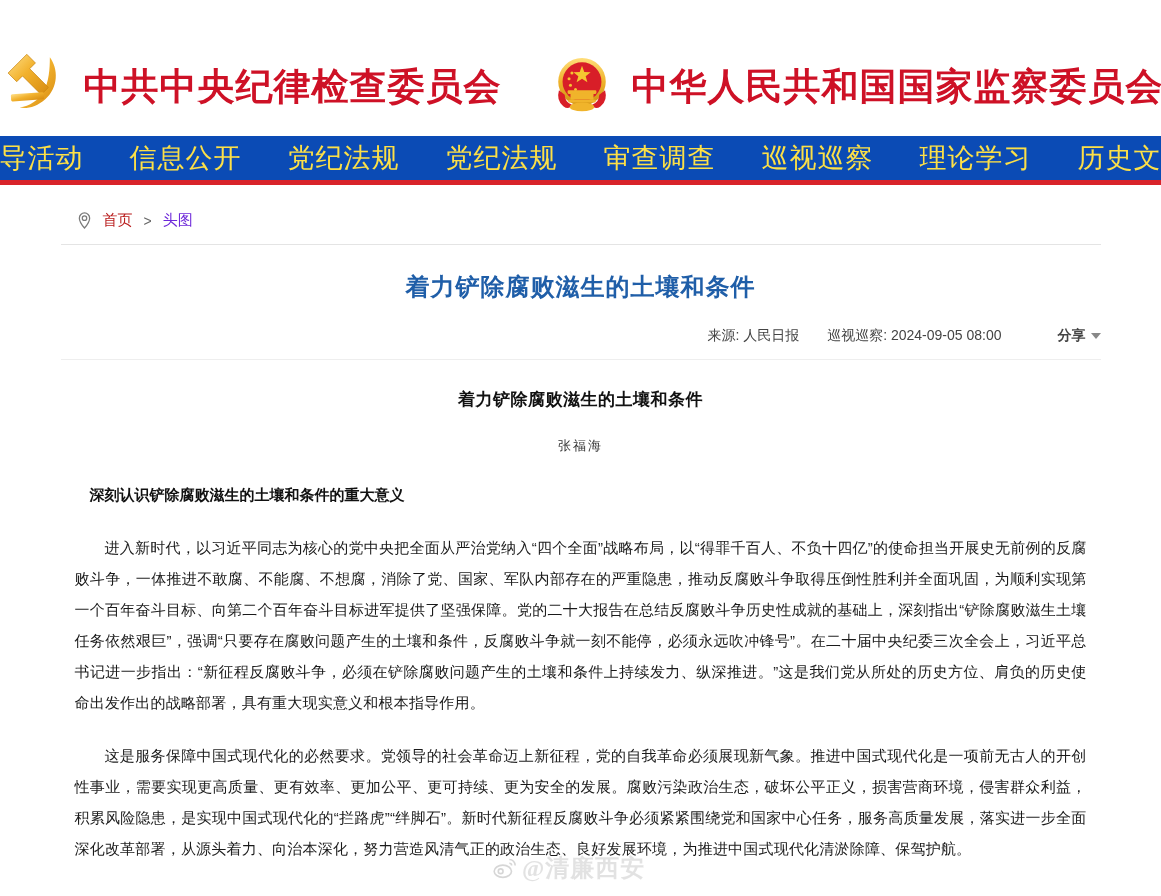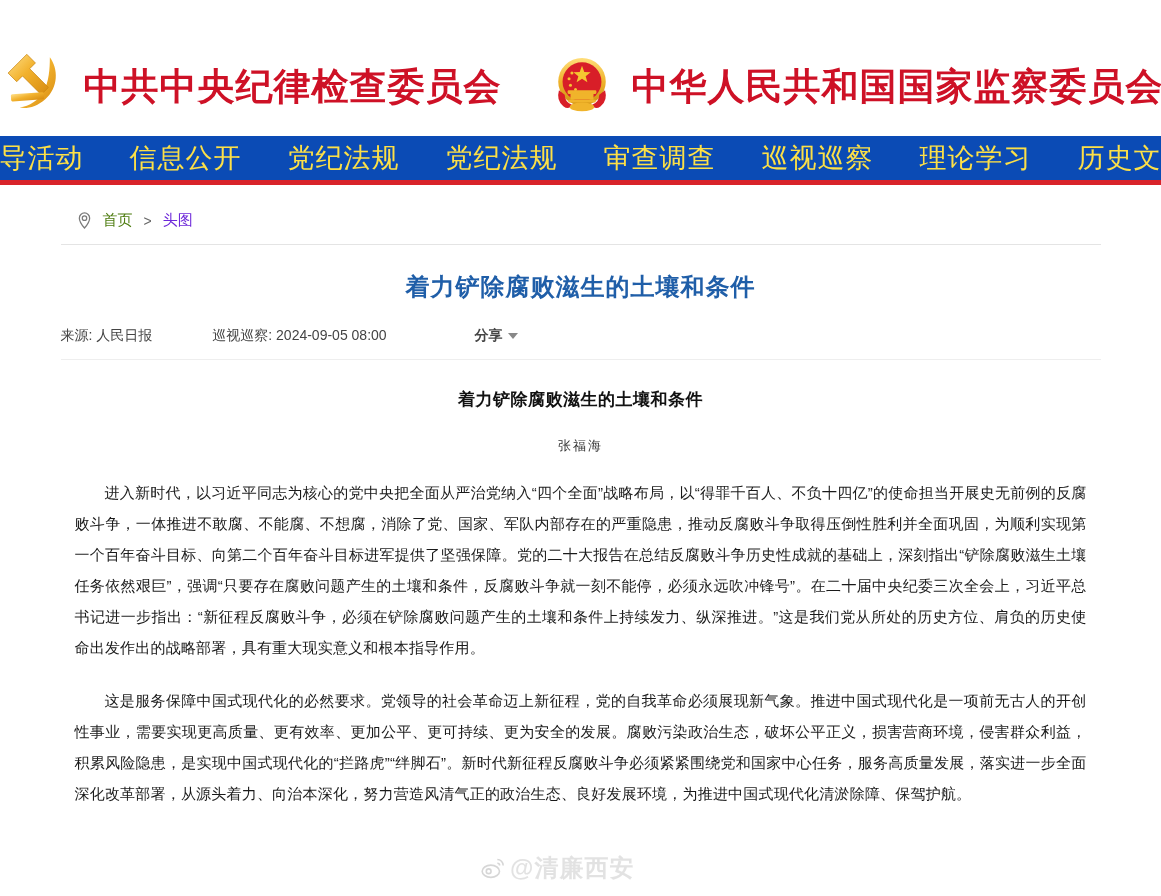--- a/index.html
+++ b/index.html
@@ -86,21 +86,21 @@
     box-sizing: border-box;
   }
   .pin-icon {
     width: 19px;
     height: 19px;
     flex: 0 0 19px;
     color: #7b7b7b;
   }
   .crumb-link {
     font-size: 15px;
-    color: #4d7c0f;
+    color: #b91c1c;
     cursor: pointer;
   }
   .crumb-sep {
     font-size: 14px;
     color: #666;
     padding: 0 2px;
   }
   .crumb-current {
     font-size: 15px;
     color: #6d28d9;
@@ -120,22 +120,22 @@
     font-size: 24px;
     font-weight: bold;
     color: #1f5ea8;
     padding: 24px 40px 0 40px;
     line-height: 1.5;
     letter-spacing: 1px;
   }
   .meta-row {
     display: flex;
     align-items: center;
-    justify-content: flex-start;
-    gap: 60px;
+    justify-content: flex-end;
+    gap: 28px;
     padding: 22px 0 14px 0;
     font-size: 14px;
     color: #444;
     border-bottom: 1px solid #eeeeee;
   }
   .meta-item { white-space: nowrap; }
   .meta-label { color: #444; }
   .meta-value { color: #444; }
   .share-box {
     display: inline-flex;
@@ -187,27 +187,28 @@
     line-height: 31px;
     font-weight: bold;
     color: #111;
     margin: 24px 0 0 0;
     text-indent: 1em;
   }
 
   
   .watermark {
     position: absolute;
-    left: 480px;
+    left: 492px;
     top: 852px;
     display: flex;
     align-items: center;
     gap: 4px;
     pointer-events: none;
     opacity: .40;
+    font-family: Liberation Serif, serif;
   }
   .wm-logo {
     width: 26px;
     height: 26px;
     flex: 0 0 26px;
     color: #9a9a9a;
   }
   .wm-text {
     font-size: 24px;
     font-weight: bold;
@@ -306,20 +307,21 @@
       <span>分享</span>
       <span class="caret"></span>
     </span>
   </div>
 
   <div class="content">
     <div class="inner-title">着力铲除腐败滋生的土壤和条件</div>
     <div class="byline">张福海</div>
 
 
+    <p class="subhead">深刻认识铲除腐败滋生的土壤和条件的重大意义</p>
 
     <p class="para">进入新时代，以习近平同志为核心的党中央把全面从严治党纳入“四个全面”战略布局，以“得罪千百人、不负十四亿”的使命担当开展史无前例的反腐败斗争，一体推进不敢腐、不能腐、不想腐，消除了党、国家、军队内部存在的严重隐患，推动反腐败斗争取得压倒性胜利并全面巩固，为顺利实现第一个百年奋斗目标、向第二个百年奋斗目标进军提供了坚强保障。党的二十大报告在总结反腐败斗争历史性成就的基础上，深刻指出“铲除腐败滋生土壤任务依然艰巨”，强调“只要存在腐败问题产生的土壤和条件，反腐败斗争就一刻不能停，必须永远吹冲锋号”。在二十届中央纪委三次全会上，习近平总书记进一步指出：“新征程反腐败斗争，必须在铲除腐败问题产生的土壤和条件上持续发力、纵深推进。”这是我们党从所处的历史方位、肩负的历史使命出发作出的战略部署，具有重大现实意义和根本指导作用。</p>
     <p class="para">这是服务保障中国式现代化的必然要求。党领导的社会革命迈上新征程，党的自我革命必须展现新气象。推进中国式现代化是一项前无古人的开创性事业，需要实现更高质量、更有效率、更加公平、更可持续、更为安全的发展。腐败污染政治生态，破坏公平正义，损害营商环境，侵害群众利益，积累风险隐患，是实现中国式现代化的“拦路虎”“绊脚石”。新时代新征程反腐败斗争必须紧紧围绕党和国家中心任务，服务高质量发展，落实进一步全面深化改革部署，从源头着力、向治本深化，努力营造风清气正的政治生态、良好发展环境，为推进中国式现代化清淤除障、保驾护航。</p>
   </div>
 
 </div>
 
 <div class="watermark">
   <svg class="wm-logo" viewBox="0 0 24 24" fill="none" stroke="currentColor" stroke-width="1.5">
     <ellipse cx="10" cy="15" rx="8" ry="5.6"></ellipse>

